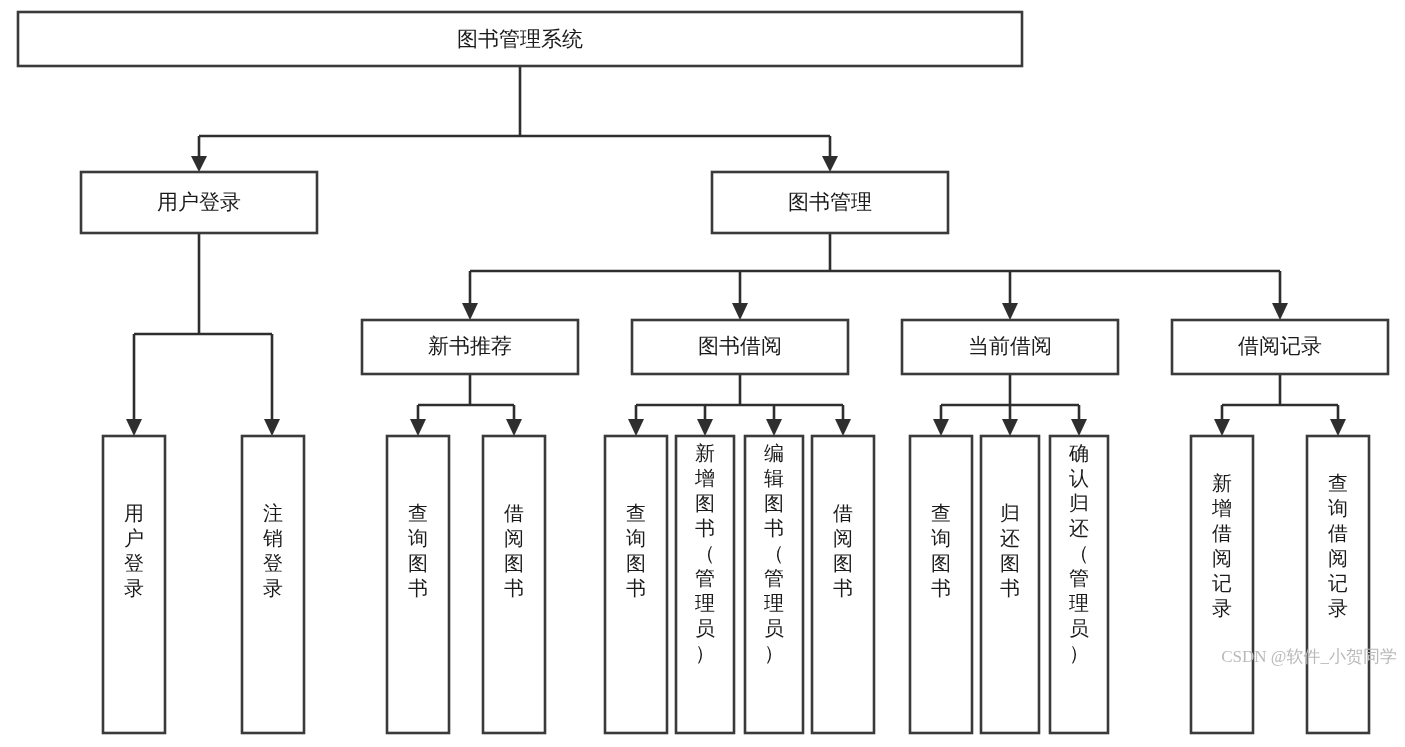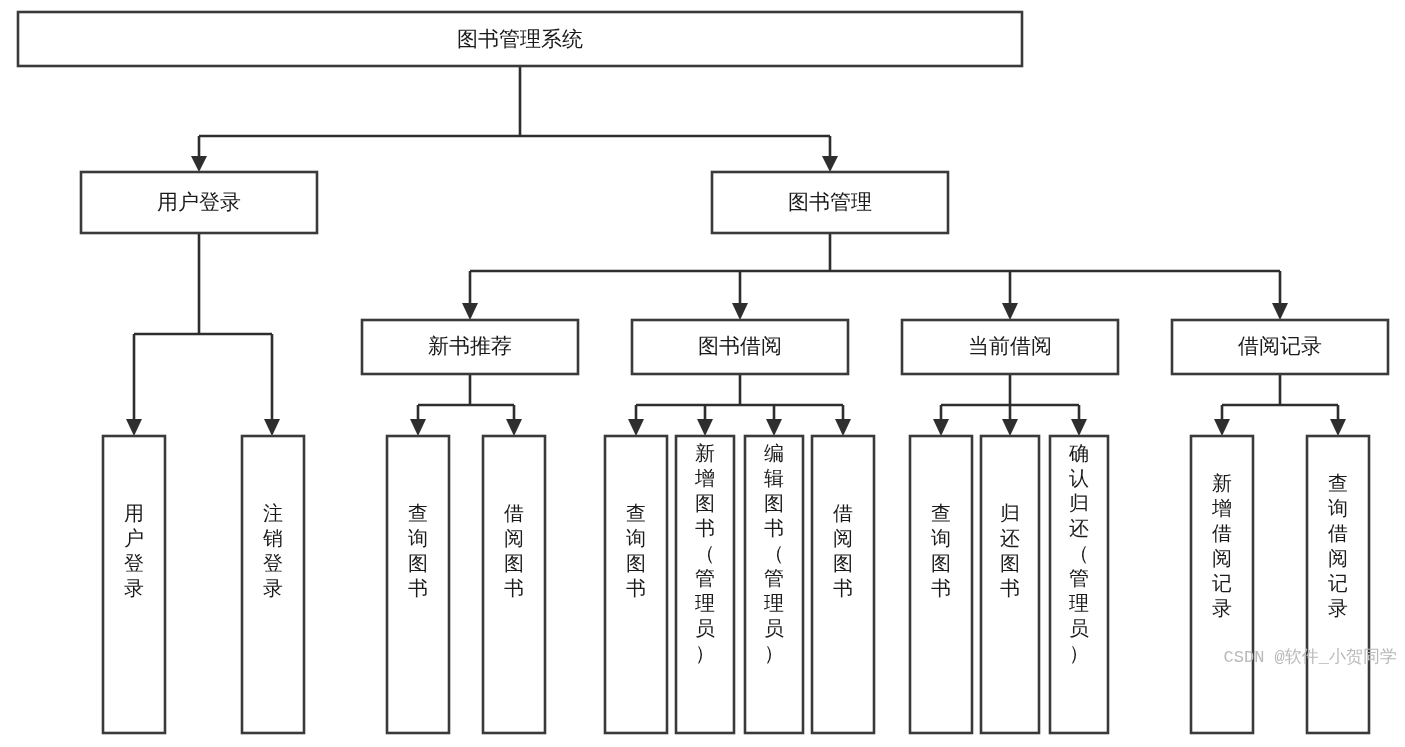--- a/index.html
+++ b/index.html
@@ -54,21 +54,21 @@
     stroke-linecap: butt;
   }
   .edge-arrow {
     fill: #2e2e2e;
     stroke: none;
   }
   .watermark-text {
     position: absolute;
     right: 8px;
     bottom: 6px;
-    font-family: Liberation Mono, monospace;
+    font-family: Liberation Serif, serif;
     font-size: 17px;
     color: #b9b9b9;
     white-space: nowrap;
     user-select: none;
   }
 </style>
 </head>
 <body>
 
 <div id="diagram-root">

